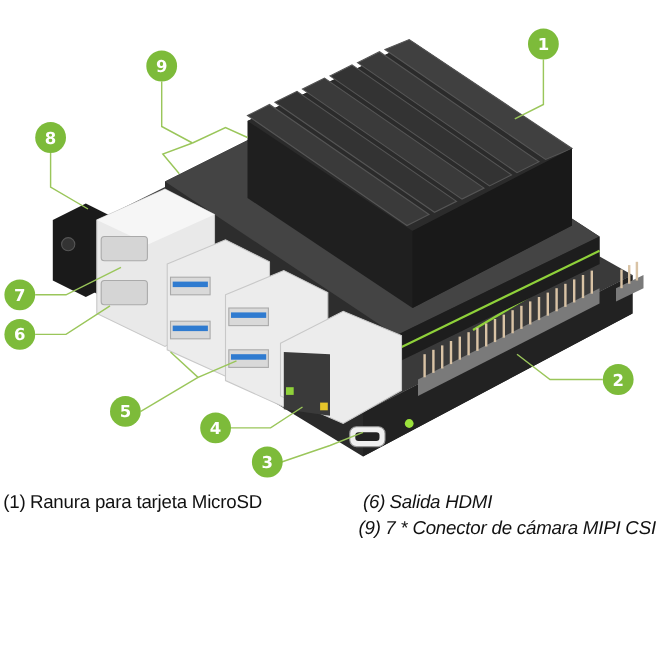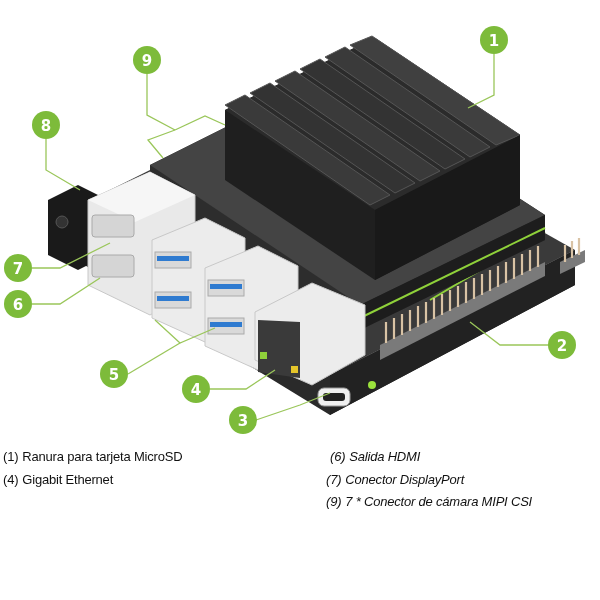--- a/index.html
+++ b/index.html
@@ -1,19 +1,19 @@
 <!DOCTYPE html>
 <html><head>
 <meta charset="utf-8">
 <style>
   html, body { margin: 0; padding: 0; background: #ffffff; }
   body { width: 600px; height: 600px; position: relative; overflow: hidden; font-family: "Liberation Sans", sans-serif; }
   #diagram { position: absolute; left: 0; top: 0; width: 600px; height: 440px; }
   .badge-num { font-family: "DejaVu Sans", sans-serif; font-weight: bold; font-size: 15px; fill: #ffffff; }
-  .legend { position: absolute; top: 446px; left: 0; width: 600px; height: 120px; font-family: "Liberation Sans", sans-serif; font-size: 13px; color: #111; line-height: 22.5px; }
+  .legend { position: absolute; top: 446px; left: 0; width: 600px; height: 120px; font-family: "Liberation Sans", sans-serif; font-size: 17px; color: #111; line-height: 22.5px; }
   .legend .col { position: absolute; top: 0; }
   .legend .col.left { left: 3px; }
   .legend .col.right { left: 326px; font-style: italic; }
   .legend .item { white-space: nowrap; letter-spacing: -0.2px; }
   .legend .item .num { margin-right: 4px; }
 </style>
 </head>
 <body>
 
 <svg id="diagram" viewBox="0 0 600 440" xmlns="http://www.w3.org/2000/svg">
@@ -166,20 +166,18 @@
     </g>
   <g>
       <circle cx="147" cy="60" r="14" fill="#7dbb3a"></circle>
       <text class="badge-num" x="147" y="65.5" text-anchor="middle">9</text>
     </g>
 </svg>
 
 <div class="legend">
   <div class="col left">
     <div class="item"><span class="num">(1)</span><span>Ranura para tarjeta MicroSD</span></div>
-    <div class="item"><span class="num">(4)</span><span>Gigabit Ethernet</span></div>
   </div>
   <div class="col right">
     <div class="item" style="padding-left:4px"><span class="num">(6)</span><span>Salida HDMI</span></div>
-    <div class="item"><span class="num">(7)</span><span>Conector DisplayPort</span></div>
     <div class="item"><span class="num">(9)</span><span>7 * Conector de cámara MIPI CSI</span></div>
   </div>
 </div>
 
 </body></html>

